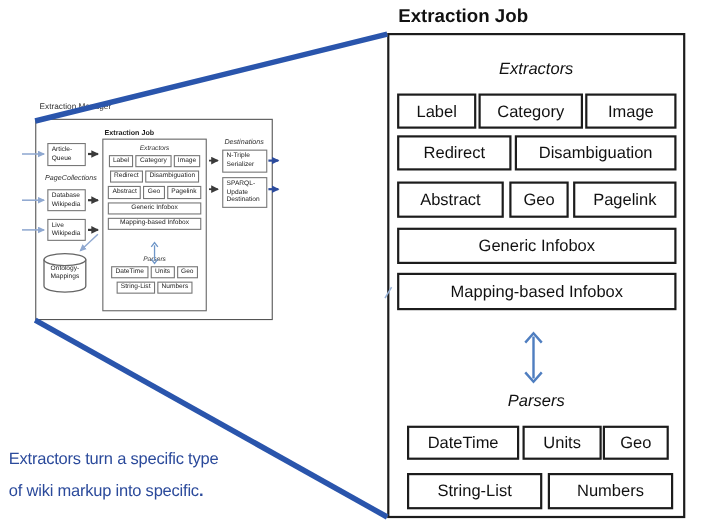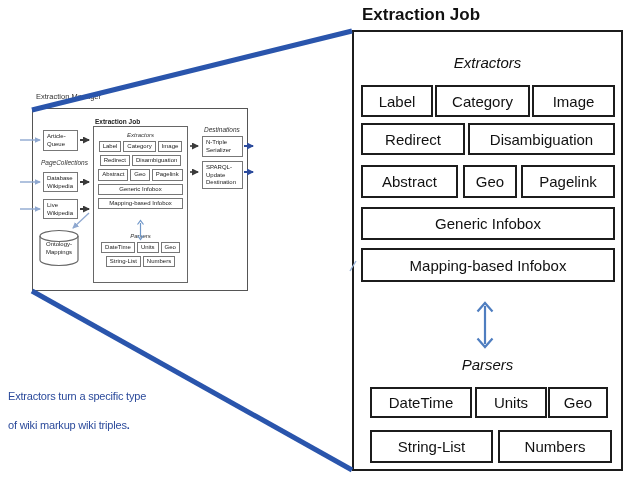--- a/index.html
+++ b/index.html
@@ -27,21 +27,21 @@
   .mrow{display:flex;gap:2px;justify-content:center;margin-top:3px;}
   .mb{border:1px solid #777;background:#fff;font-size:6px;color:#222;padding:1px 3px;
       line-height:1.2;text-align:center;white-space:nowrap;box-sizing:border-box;}
   .mlab{font-style:italic;font-size:6px;color:#333;margin-top:2px;}
   .wide{width:85px;}
   .mspacer{height:22px;flex:none;}
   #cyl-text{position:absolute;left:41px;top:241px;width:36px;font-size:6px;color:#222;
             text-align:center;line-height:1.25;}
 
   
-  #caption{position:absolute;left:8px;top:382px;font-size:11px;letter-spacing:-0.2px;
+  #caption{position:absolute;left:8px;top:403px;font-size:15px;letter-spacing:-0.2px;
            color:#2b4a9b;line-height:29px;}
   #caption .dot{font-weight:bold;}
 
   
   #overlay{position:absolute;left:0;top:0;width:638px;height:478px;z-index:5;pointer-events:none;}
 </style>
 </head>
 <body>
 
 <div id="canvas">
@@ -125,21 +125,21 @@
     <div class="bb" style="left:16px;top:355px;width:102px;height:31px;">DateTime</div>
     <div class="bb" style="left:121px;top:355px;width:72px;height:31px;">Units</div>
     <div class="bb" style="left:194px;top:355px;width:60px;height:31px;">Geo</div>
 
     <div class="bb" style="left:16px;top:398px;width:123px;height:33px;">String-List</div>
     <div class="bb" style="left:144px;top:398px;width:114px;height:33px;">Numbers</div>
   </div>
 
   <div id="caption">
     <div>Extractors turn a specific type</div>
-    <div><span>of wiki markup wiki triples</span><span class="dot">.</span></div>
+    <div><span>of wiki markup into specific</span><span class="dot">.</span></div>
   </div>
 
   <svg id="overlay" viewBox="0 0 638 478">
     <defs>
       <marker id="ah-dark" markerUnits="userSpaceOnUse" markerWidth="8" markerHeight="8" refX="6" refY="3.5" orient="auto">
         <path d="M0,0 L7,3.5 L0,7 Z" fill="#3a3a3a"></path>
       </marker>
       <marker id="ah-light" markerUnits="userSpaceOnUse" markerWidth="8" markerHeight="8" refX="5.5" refY="3" orient="auto">
         <path d="M0,0 L6.5,3 L0,6 Z" fill="#8fa8d0"></path>
       </marker>

